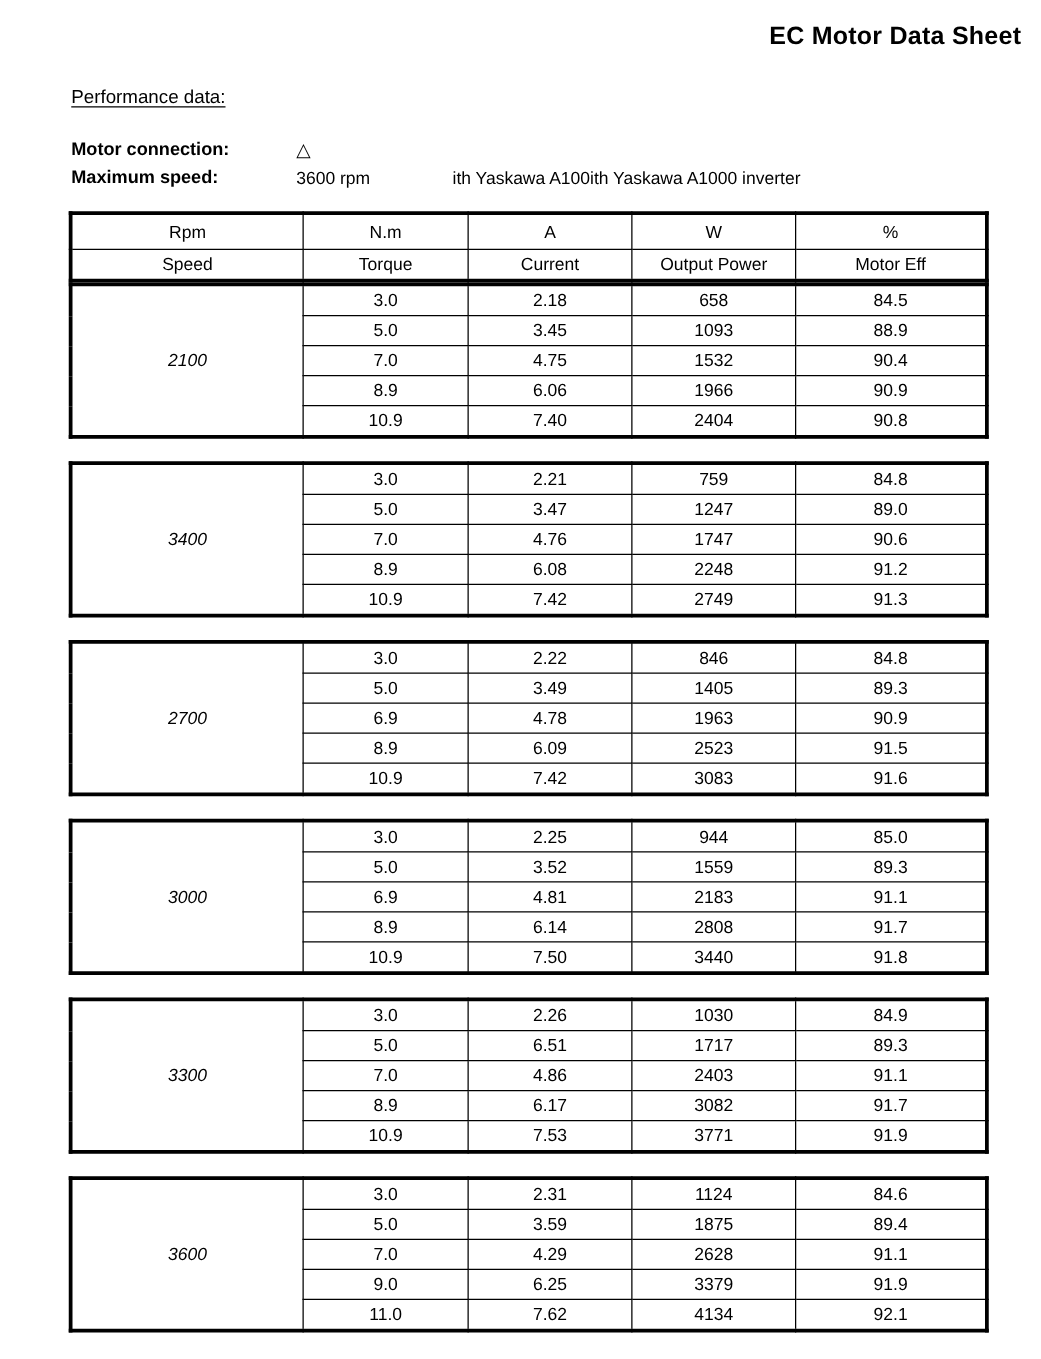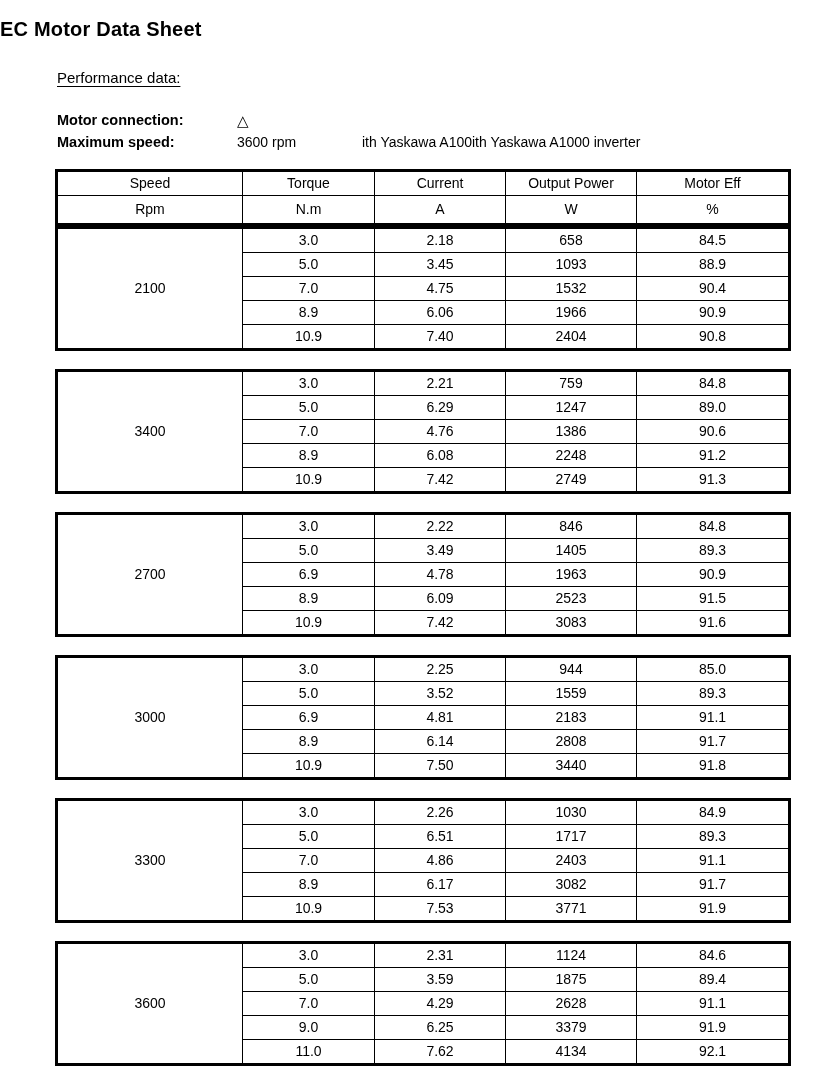--- a/index.html
+++ b/index.html
@@ -11,21 +11,21 @@
     width: 833px;
     height: 1087px;
     font-family: "Liberation Sans", sans-serif;
     color: #000000;
     position: relative;
     overflow: hidden;
   }
 
   
   .doc-title {
-    text-align: left;
+    text-align: right;
     font-size: 20px;
     font-weight: bold;
     letter-spacing: 0.2px;
     margin: 18px 16px 0 0;
     padding: 0;
   }
 
   
   .section-heading {
     margin: 28px 0 0 57px;
@@ -104,20 +104,21 @@
     line-height: 29px;
     font-size: 14.5px;
   }
   .hdr-cell.unit {
     height: 27px;
     line-height: 27px;
   }
   td.speed-cell {
     font-size: 14.5px;
     vertical-align: middle;
+    font-style: italic;
   }
   
   td.speed-cell { border-top: none; border-bottom: none; }
 </style>
 </head>
 <body>
 
 <h1 class="doc-title">EC Motor Data Sheet</h1>
 
 <div>
@@ -141,33 +142,33 @@
   <table class="dt header-table">
     <colgroup>
       <col class="c-speed">
         <col class="c-torque">
         <col class="c-current">
         <col class="c-power">
         <col class="c-eff">
     </colgroup>
     <tbody>
       <tr>
+        <th class="hdr-cell unit">Rpm</th>
+        <th class="hdr-cell unit">N.m</th>
+        <th class="hdr-cell unit">A</th>
+        <th class="hdr-cell unit">W</th>
+        <th class="hdr-cell unit">%</th>
+      </tr>
+      <tr>
         <th class="hdr-cell">Speed</th>
         <th class="hdr-cell">Torque</th>
         <th class="hdr-cell">Current</th>
         <th class="hdr-cell">Output Power</th>
         <th class="hdr-cell">Motor Eff</th>
       </tr>
-      <tr>
-        <th class="hdr-cell unit">Rpm</th>
-        <th class="hdr-cell unit">N.m</th>
-        <th class="hdr-cell unit">A</th>
-        <th class="hdr-cell unit">W</th>
-        <th class="hdr-cell unit">%</th>
-      </tr>
     </tbody>
   </table>
 
   <div id="blocks-container">
       <table class="dt">
         <colgroup>
           <col class="c-speed">
           <col class="c-torque">
           <col class="c-current">
           <col class="c-power">
@@ -218,28 +219,28 @@
         <tbody>
           <tr>
             <td class="speed-cell" rowspan="5">3400</td>
             <td>3.0</td>
             <td>2.21</td>
             <td>759</td>
             <td>84.8</td>
           </tr>
           <tr>
             <td>5.0</td>
-            <td>6.29</td>
+            <td>3.47</td>
             <td>1247</td>
             <td>89.0</td>
           </tr>
           <tr>
             <td>7.0</td>
             <td>4.76</td>
-            <td>1386</td>
+            <td>1747</td>
             <td>90.6</td>
           </tr>
           <tr>
             <td>8.9</td>
             <td>6.08</td>
             <td>2248</td>
             <td>91.2</td>
           </tr>
           <tr>
             <td>10.9</td>

